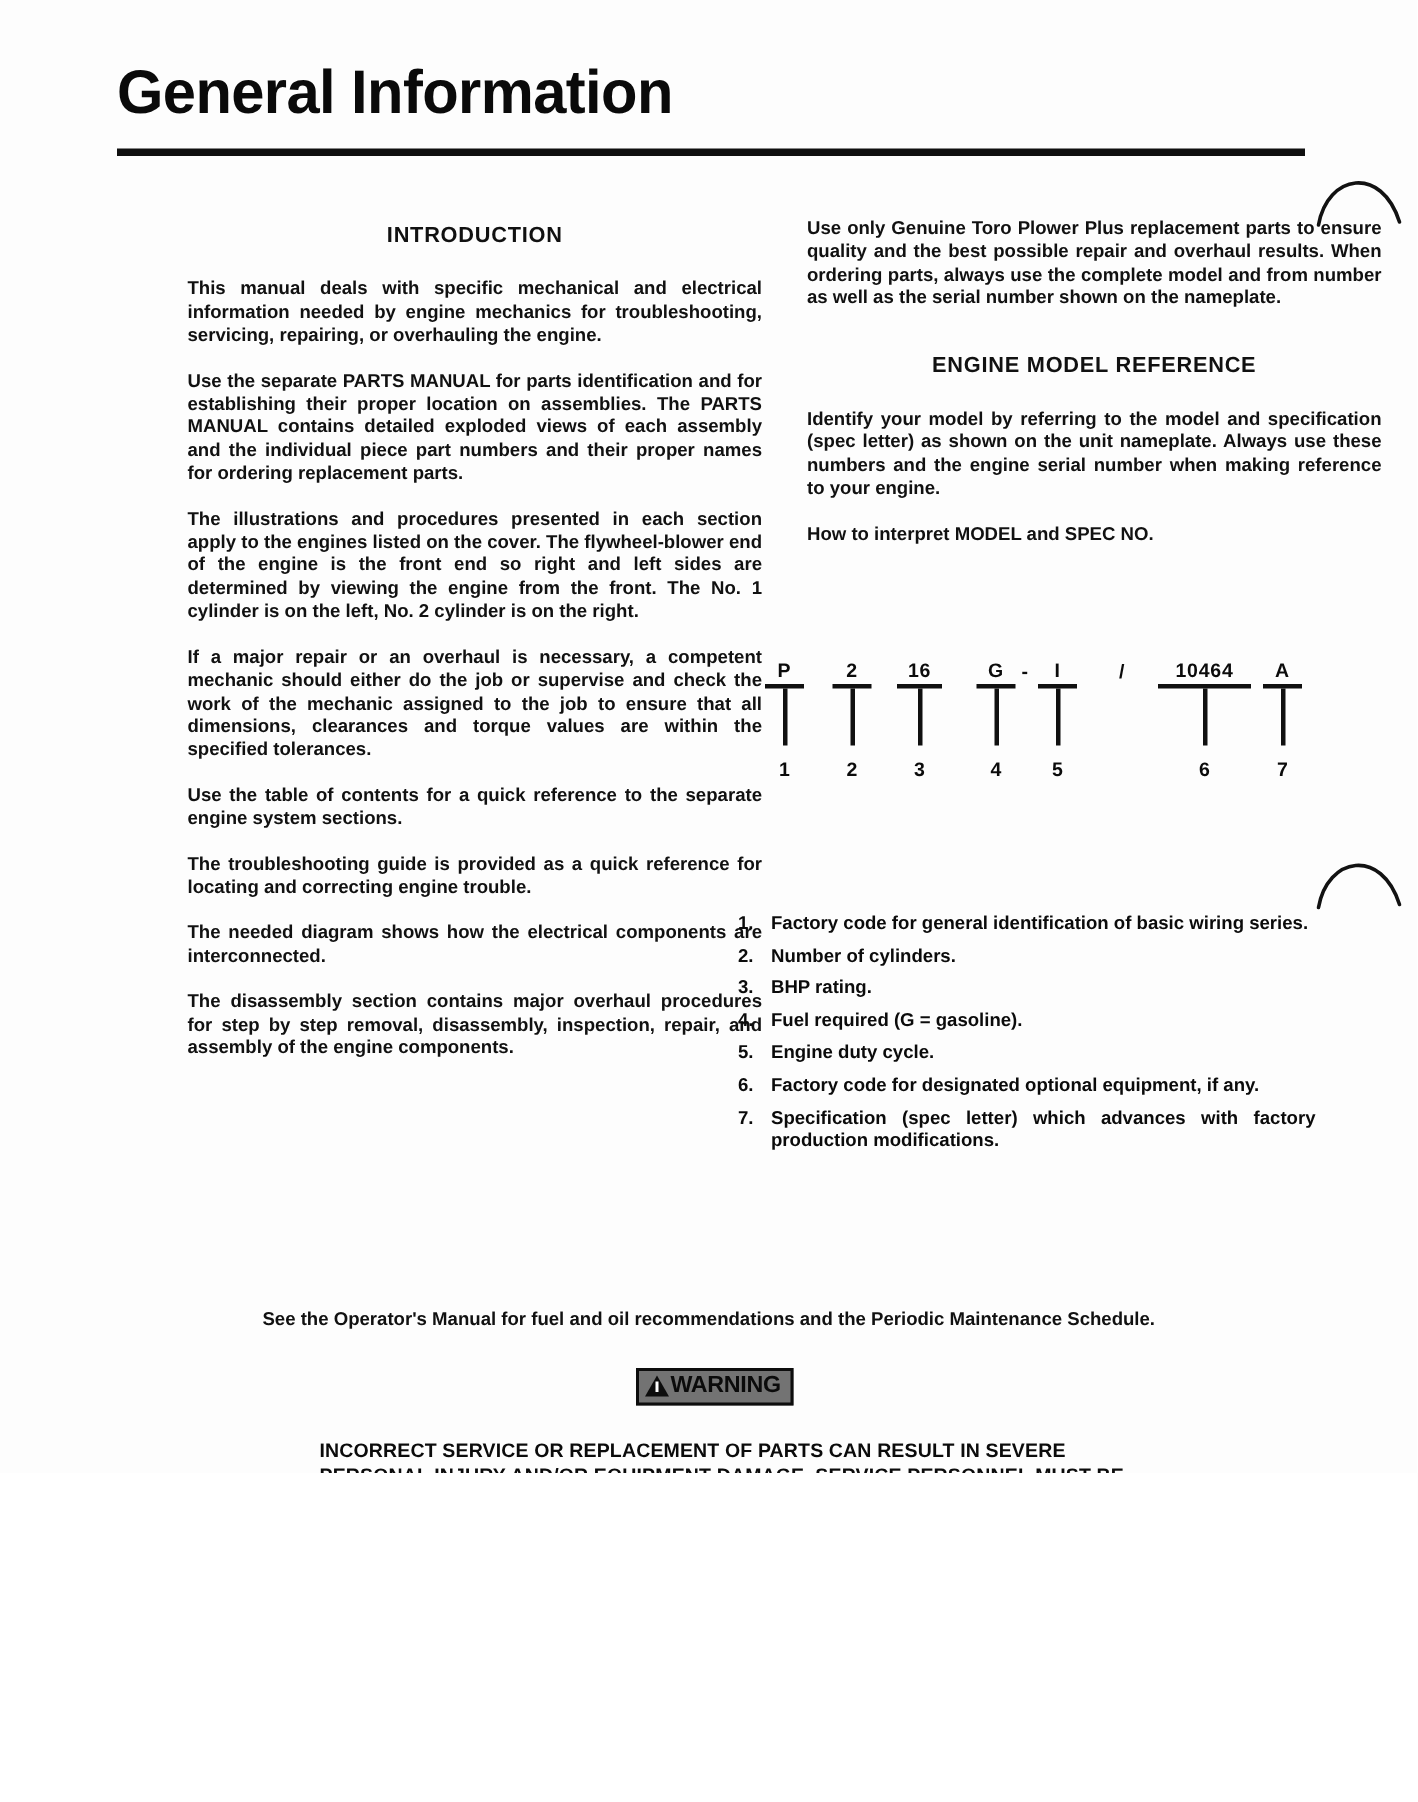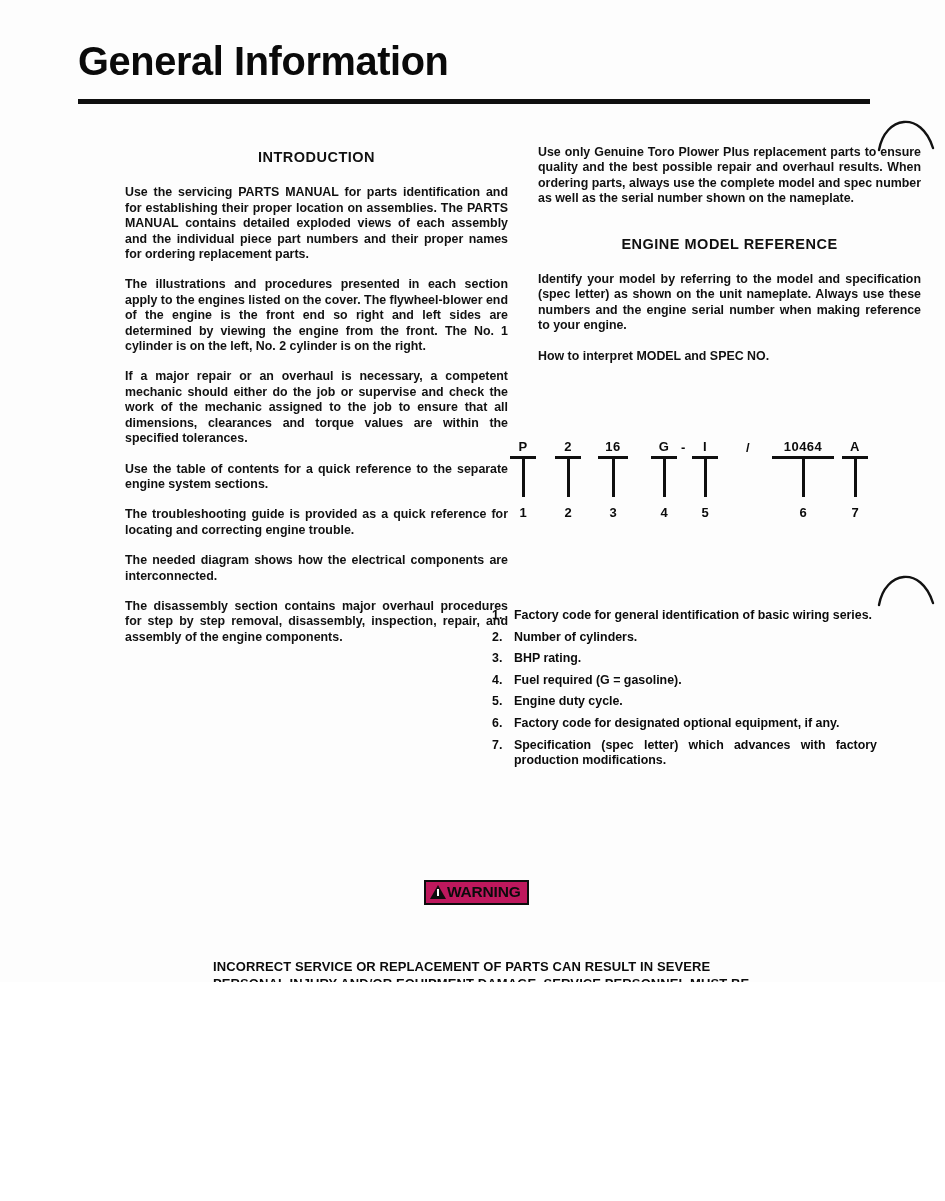--- a/index.html
+++ b/index.html
@@ -140,27 +140,27 @@
     text-align: center;
     font-size: 12.4px;
     font-weight: bold;
     color: #111;
   }
 
   
   #warning-box {
     position: absolute;
     left: 424px;
-    top: 880px;
+    top: 912px;
     border: 2.5px solid #0d0d0d;
     padding: 1px 6px 2px 4px;
     display: flex;
     align-items: center;
     gap: 1px;
-    background: #be185d;
+    background: #737373;
   }
   #warning-triangle {
     width: 0; height: 0;
     border-left: 8px solid transparent;
     border-right: 8px solid transparent;
     border-bottom: 14px solid #0d0d0d;
     position: relative;
   }
   #warning-triangle::after {
     content: "";
@@ -209,31 +209,32 @@
 </head>
 <body>
 
 <div id="page">
 
   <div id="page-title">General Information</div>
   <div id="title-rule"></div>
 
   <div id="left-column" class="column">
     <div class="section-heading">INTRODUCTION</div>
-    <p class="para">Use the servicing PARTS MANUAL for parts identification and for establishing their proper location on assemblies. The PARTS MANUAL contains detailed exploded views of each assembly and the individual piece part numbers and their proper names for ordering replacement parts.</p>
+    <p class="para">This manual deals with specific mechanical and electrical information needed by engine mechanics for troubleshooting, servicing, repairing, or overhauling the engine.</p>
+    <p class="para">Use the separate PARTS MANUAL for parts identification and for establishing their proper location on assemblies. The PARTS MANUAL contains detailed exploded views of each assembly and the individual piece part numbers and their proper names for ordering replacement parts.</p>
     <p class="para">The illustrations and procedures presented in each section apply to the engines listed on the cover. The flywheel-blower end of the engine is the front end so right and left sides are determined by viewing the engine from the front. The No. 1 cylinder is on the left, No. 2 cylinder is on the right.</p>
     <p class="para">If a major repair or an overhaul is necessary, a competent mechanic should either do the job or supervise and check the work of the mechanic assigned to the job to ensure that all dimensions, clearances and torque values are within the specified tolerances.</p>
     <p class="para">Use the table of contents for a quick reference to the separate engine system sections.</p>
     <p class="para">The troubleshooting guide is provided as a quick reference for locating and correcting engine trouble.</p>
     <p class="para">The needed diagram shows how the electrical components are interconnected.</p>
     <p class="para">The disassembly section contains major overhaul procedures for step by step removal, disassembly, inspection, repair, and assembly of the engine components.</p>
   </div>
 
   <div id="right-column" class="column">
-    <p class="para">Use only Genuine Toro Plower Plus replacement parts to ensure quality and the best possible repair and overhaul results.  When ordering parts, always use the complete model and spec number as well as the serial number shown on the nameplate.</p>
+    <p class="para">Use only Genuine Toro Plower Plus replacement parts to ensure quality and the best possible repair and overhaul results.  When ordering parts, always use the complete model and from number as well as the serial number shown on the nameplate.</p>
     <div class="section-heading heading-gap-top">ENGINE MODEL REFERENCE</div>
     <p class="para">Identify your model by referring to the model and specification (spec letter) as shown on the unit nameplate. Always use these numbers and the engine serial number when making reference to your engine.</p>
     <p class="para">How to interpret MODEL and SPEC NO.</p>
   </div>
 
   <div id="model-diagram">
       <div class="mdl-item" style="left: -9px; top: 0px; width: 80px;">
         <div class="mdl-code">P</div>
         <div class="mdl-bar" style="width: 26px;"></div>
         <div class="mdl-stem"></div>
@@ -282,20 +283,21 @@
   <div id="spec-list">
       <div class="spec-item"><span class="num">1.</span><span>Factory code for general identification of basic wiring series.</span></div>
       <div class="spec-item"><span class="num">2.</span><span>Number of cylinders.</span></div>
       <div class="spec-item"><span class="num">3.</span><span>BHP rating.</span></div>
       <div class="spec-item"><span class="num">4.</span><span>Fuel required (G = gasoline).</span></div>
       <div class="spec-item"><span class="num">5.</span><span>Engine duty cycle.</span></div>
       <div class="spec-item"><span class="num">6.</span><span>Factory code for designated optional equipment, if any.</span></div>
       <div class="spec-item"><span class="num">7.</span><span>Specification (spec letter) which advances with factory production modifications.</span></div>
     </div>
 
+  <div id="operator-note">See the Operator's Manual for fuel and oil recommendations and the Periodic Maintenance Schedule.</div>
 
   <div id="warning-box">
     <span id="warning-triangle"></span>
     <span id="warning-label">WARNING</span>
   </div>
   <div id="warning-text">INCORRECT SERVICE OR REPLACEMENT OF PARTS CAN RESULT IN SEVERE PERSONAL INJURY AND/OR EQUIPMENT DAMAGE. SERVICE PERSONNEL MUST BE QUALIFIED TO PERFORM ELECTRICAL AND/OR MECHANICAL SERVICE.</div>
 
   <div id="page-number">1-1</div>
 
   <div class="curl-arc" style="left:877px; top:108px;">

